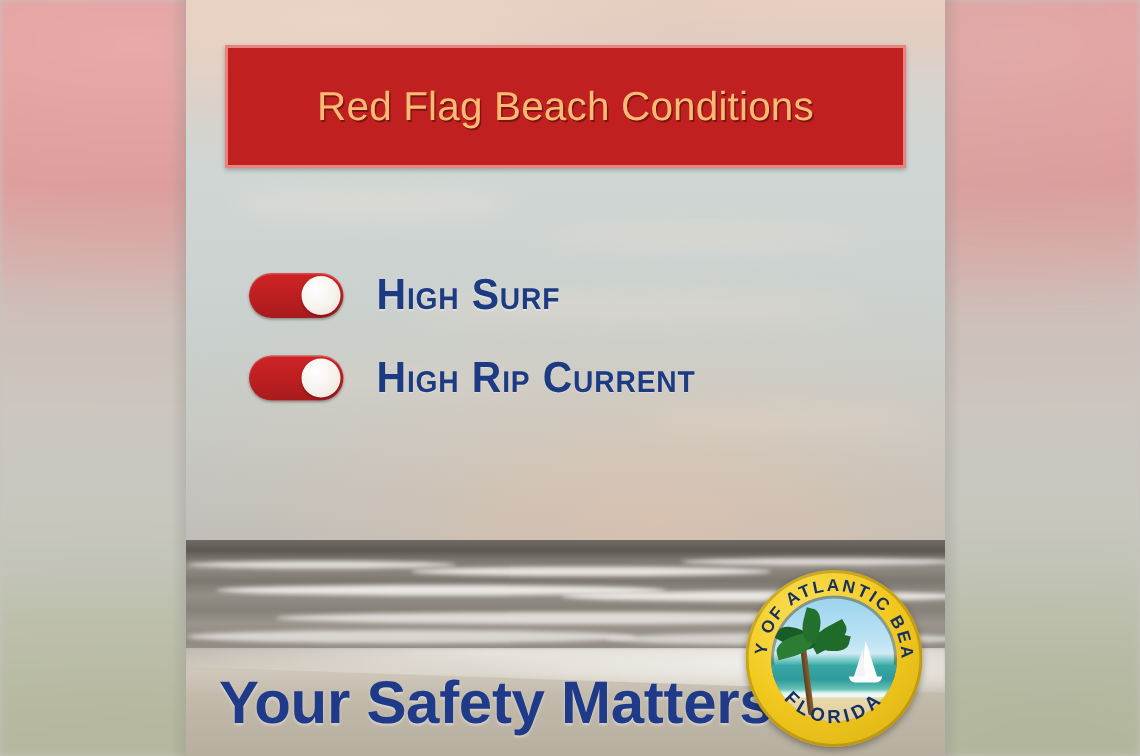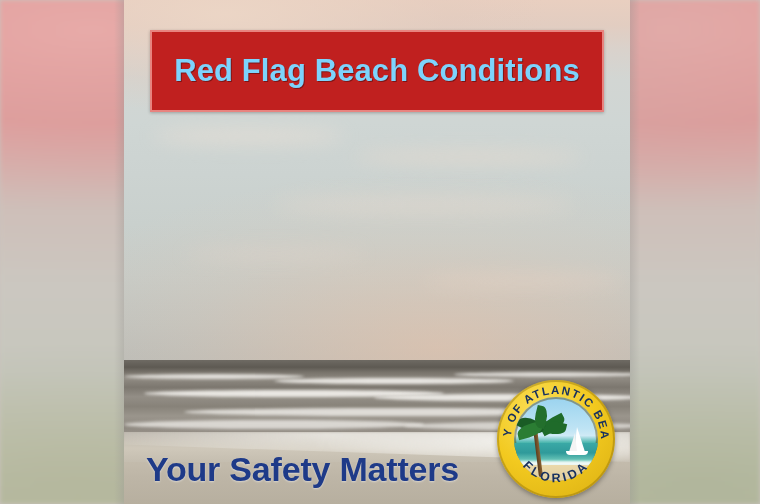--- a/index.html
+++ b/index.html
@@ -97,24 +97,24 @@
   
   .banner{
     position:absolute;left:26px;top:30px;width:454px;height:82px;
     background:#c0201f;
     border:2px solid #e8837f;
     box-sizing:border-box;
     display:flex;flex-direction:column;align-items:center;justify-content:center;
     box-shadow:0 1px 3px rgba(0,0,0,.25);
   }
   .banner-line{
-    color:#7dd3fc;
+    color:#fdba74;
     font-family:"Liberation Sans", sans-serif;
-    font-weight:bold;
-    font-size:31px;
+    font-weight:normal;
+    font-size:27px;
     line-height:32px;
     letter-spacing:.1px;
     text-shadow:1px 1px 0 rgba(0,0,0,.35);
     white-space:nowrap;
   }
 
   
   .conditions{
     position:absolute;left:42px;top:178px;width:430px;
   }
@@ -149,21 +149,21 @@
     transform:scaleX(.94);
     transform-origin:left center;
   }
 
   
   .tagline{
     position:absolute;left:22px;top:450px;
     color:#1e3a88;
     font-family:"Liberation Sans", sans-serif;
     font-weight:bold;
-    font-size:34px;
+    font-size:40px;
     line-height:38px;
     letter-spacing:-.2px;
     white-space:nowrap;
     text-shadow:0 1px 2px rgba(255,255,255,.45);
   }
 
   
   .seal{
     position:absolute;left:373px;top:380px;
     width:118px;height:118px;border-radius:50%;
@@ -260,21 +260,33 @@
       <div class="swash-foam"></div>
     </div>
     <div class="sand"></div>
 
     <div class="banner">
       <div class="banner-line">Red Flag Beach Conditions</div>
     </div>
 
     <div class="conditions">
 
-
+      <div class="row">
+        <div class="toggle">
+          <div class="knob"></div>
+        </div>
+        <div class="row-label">High Surf</div>
+      </div>
+
+      <div class="row">
+        <div class="toggle">
+          <div class="knob"></div>
+        </div>
+        <div class="row-label">High Rip Current</div>
+      </div>
 
 
     </div>
 
     <div class="tagline">Your Safety Matters</div>
 
     <div class="seal">
       <div class="seal-inner">
         <div class="seal-sea"></div>
         <div class="seal-surf"></div>

